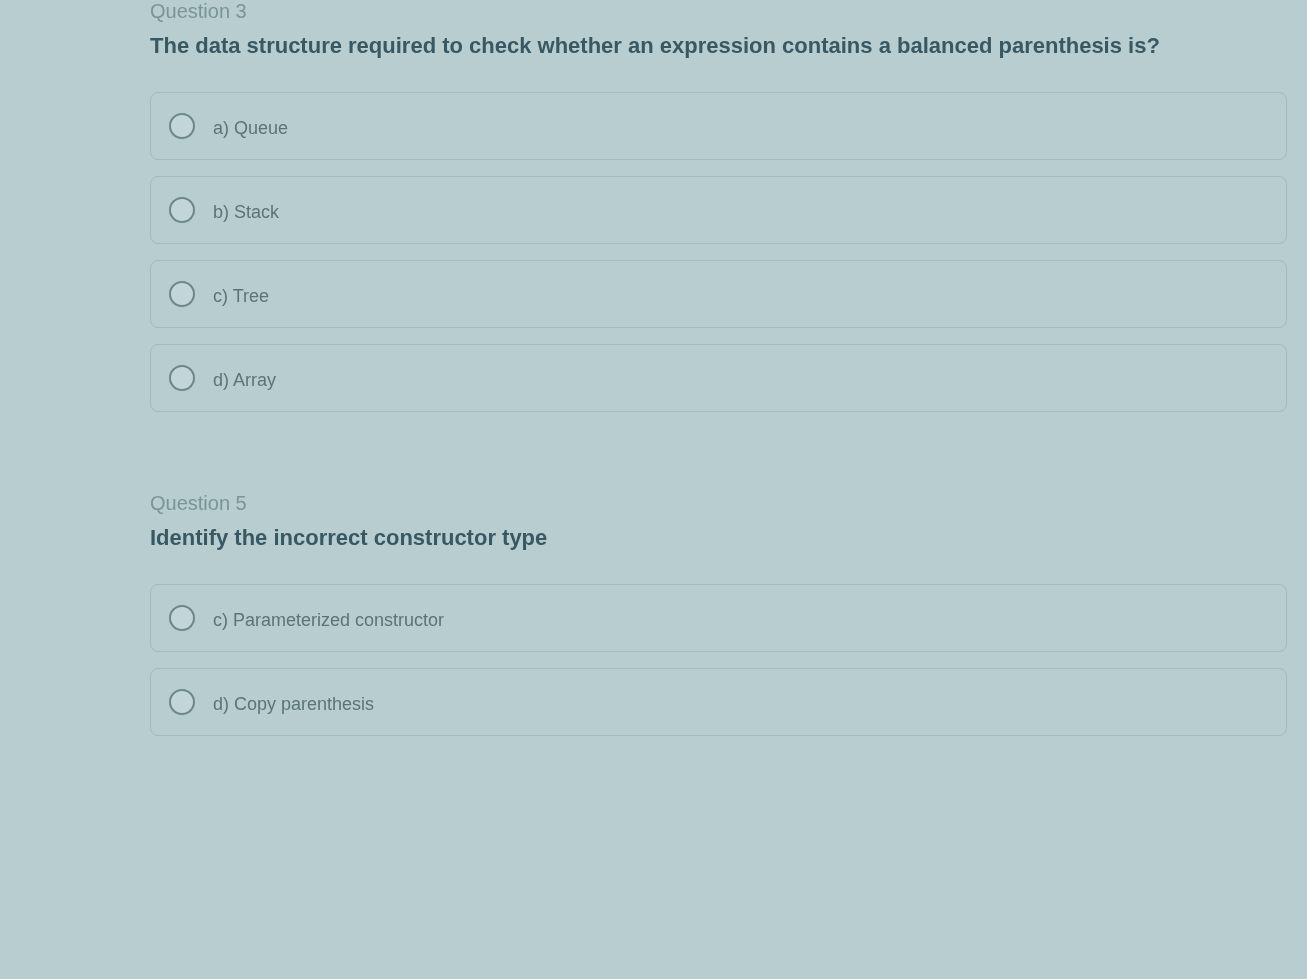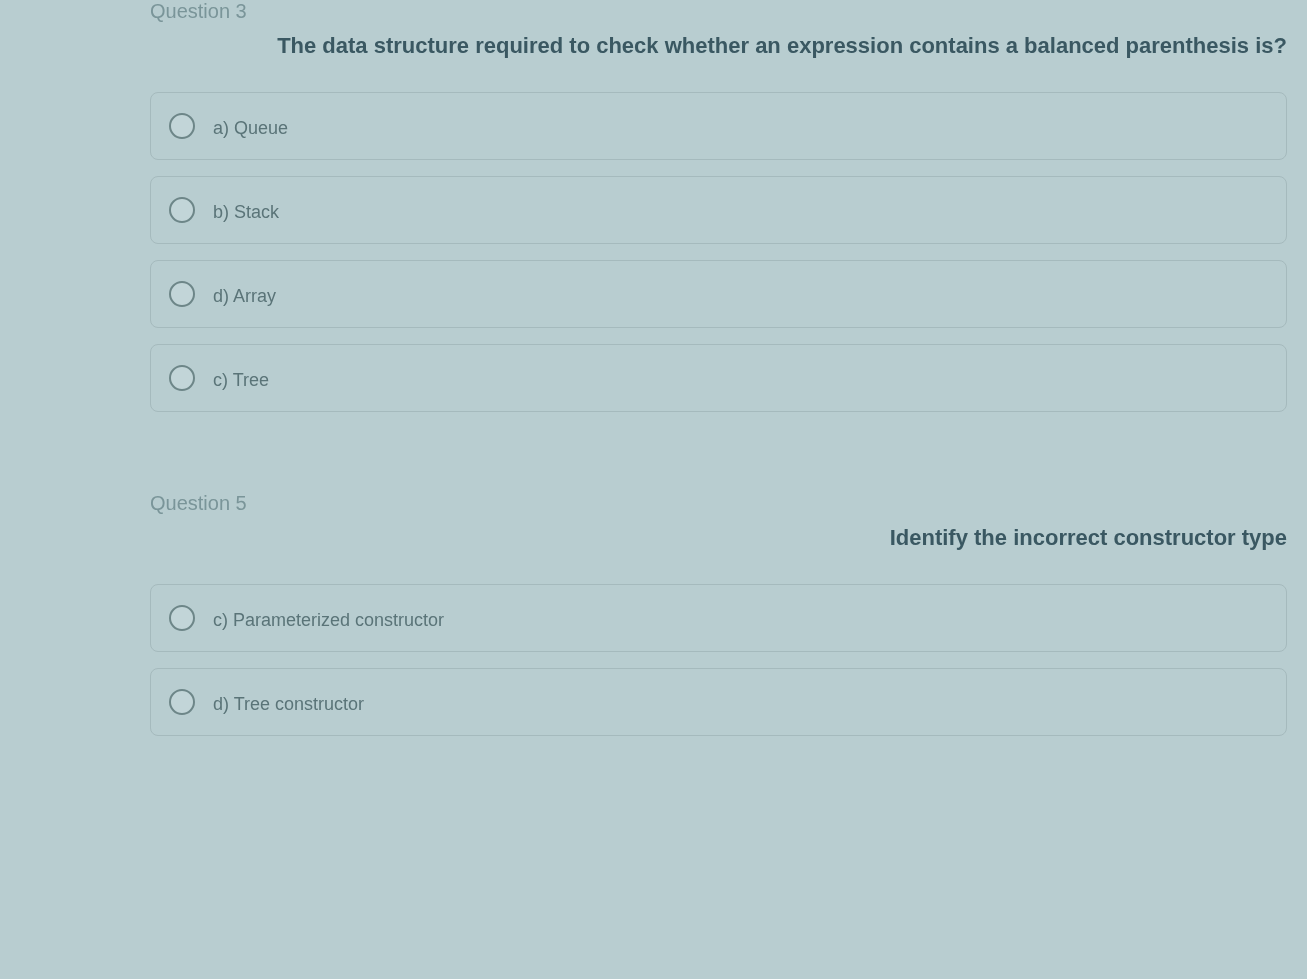--- a/index.html
+++ b/index.html
@@ -27,21 +27,20 @@
       font-size: 20px;
       font-weight: 500;
       margin-bottom: 8px;
     }
     .question-text {
       color: #3a5862;
       font-size: 22px;
       font-weight: 600;
       margin-bottom: 30px;
       line-height: 1.4;
-      text-align: right;
     }
     .option-row {
       display: flex;
       align-items: flex-end;
       padding: 20px 18px;
       margin-bottom: 16px;
       border: 1px solid #a5babd;
       border-radius: 8px;
       background: #b8cdd0;
     }
@@ -77,41 +76,41 @@
       <div class="option-label">a) Queue</div>
     </div>
 
     <div class="option-row">
       <div class="radio-circle"></div>
       <div class="option-label">b) Stack</div>
     </div>
 
     <div class="option-row">
       <div class="radio-circle"></div>
-      <div class="option-label">d) Array</div>
+      <div class="option-label">c) Tree</div>
     </div>
 
     <div class="option-row">
       <div class="radio-circle"></div>
-      <div class="option-label">c) Tree</div>
+      <div class="option-label">d) Array</div>
     </div>
   </div>
 
   <div class="spacer"></div>
 
   <div class="question-block">
     <div class="question-number">Question 5</div>
     <div class="question-text">Identify the incorrect constructor type</div>
 
 
 
     <div class="option-row">
       <div class="radio-circle"></div>
       <div class="option-label">c) Parameterized constructor</div>
     </div>
 
     <div class="option-row">
       <div class="radio-circle"></div>
-      <div class="option-label">d) Tree constructor</div>
+      <div class="option-label">d) Copy parenthesis</div>
     </div>
   </div>
 
 </div>
 
 </body></html>

